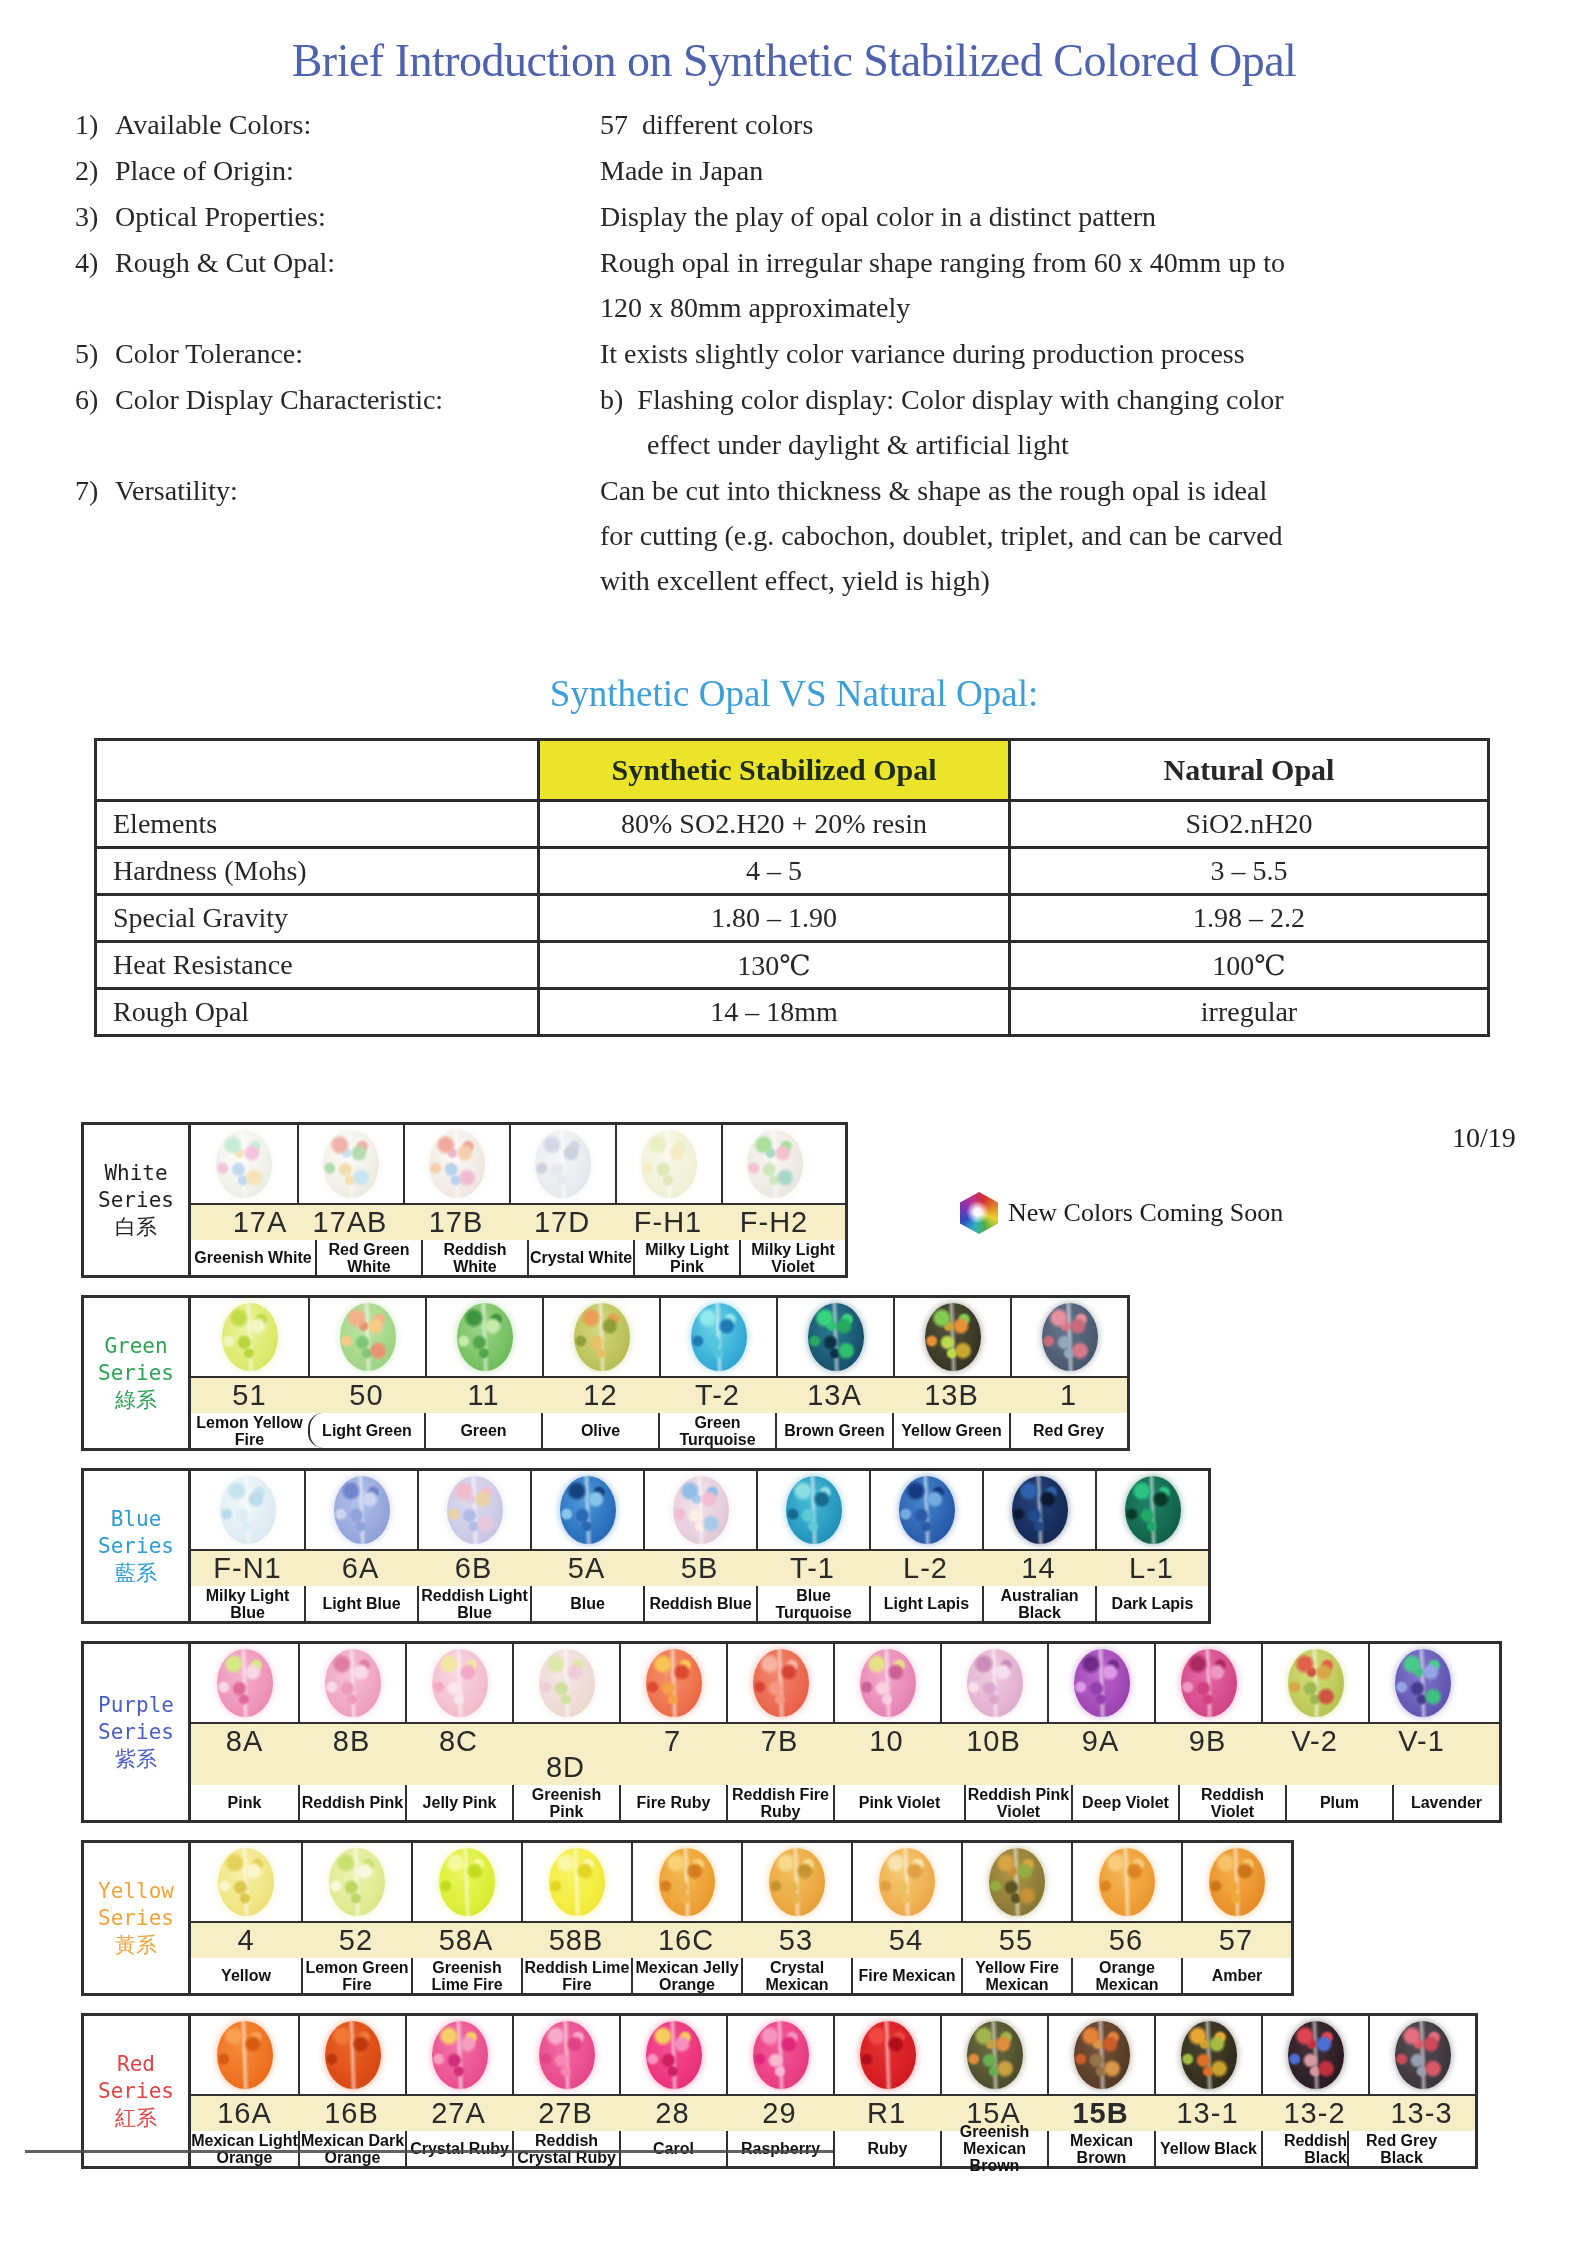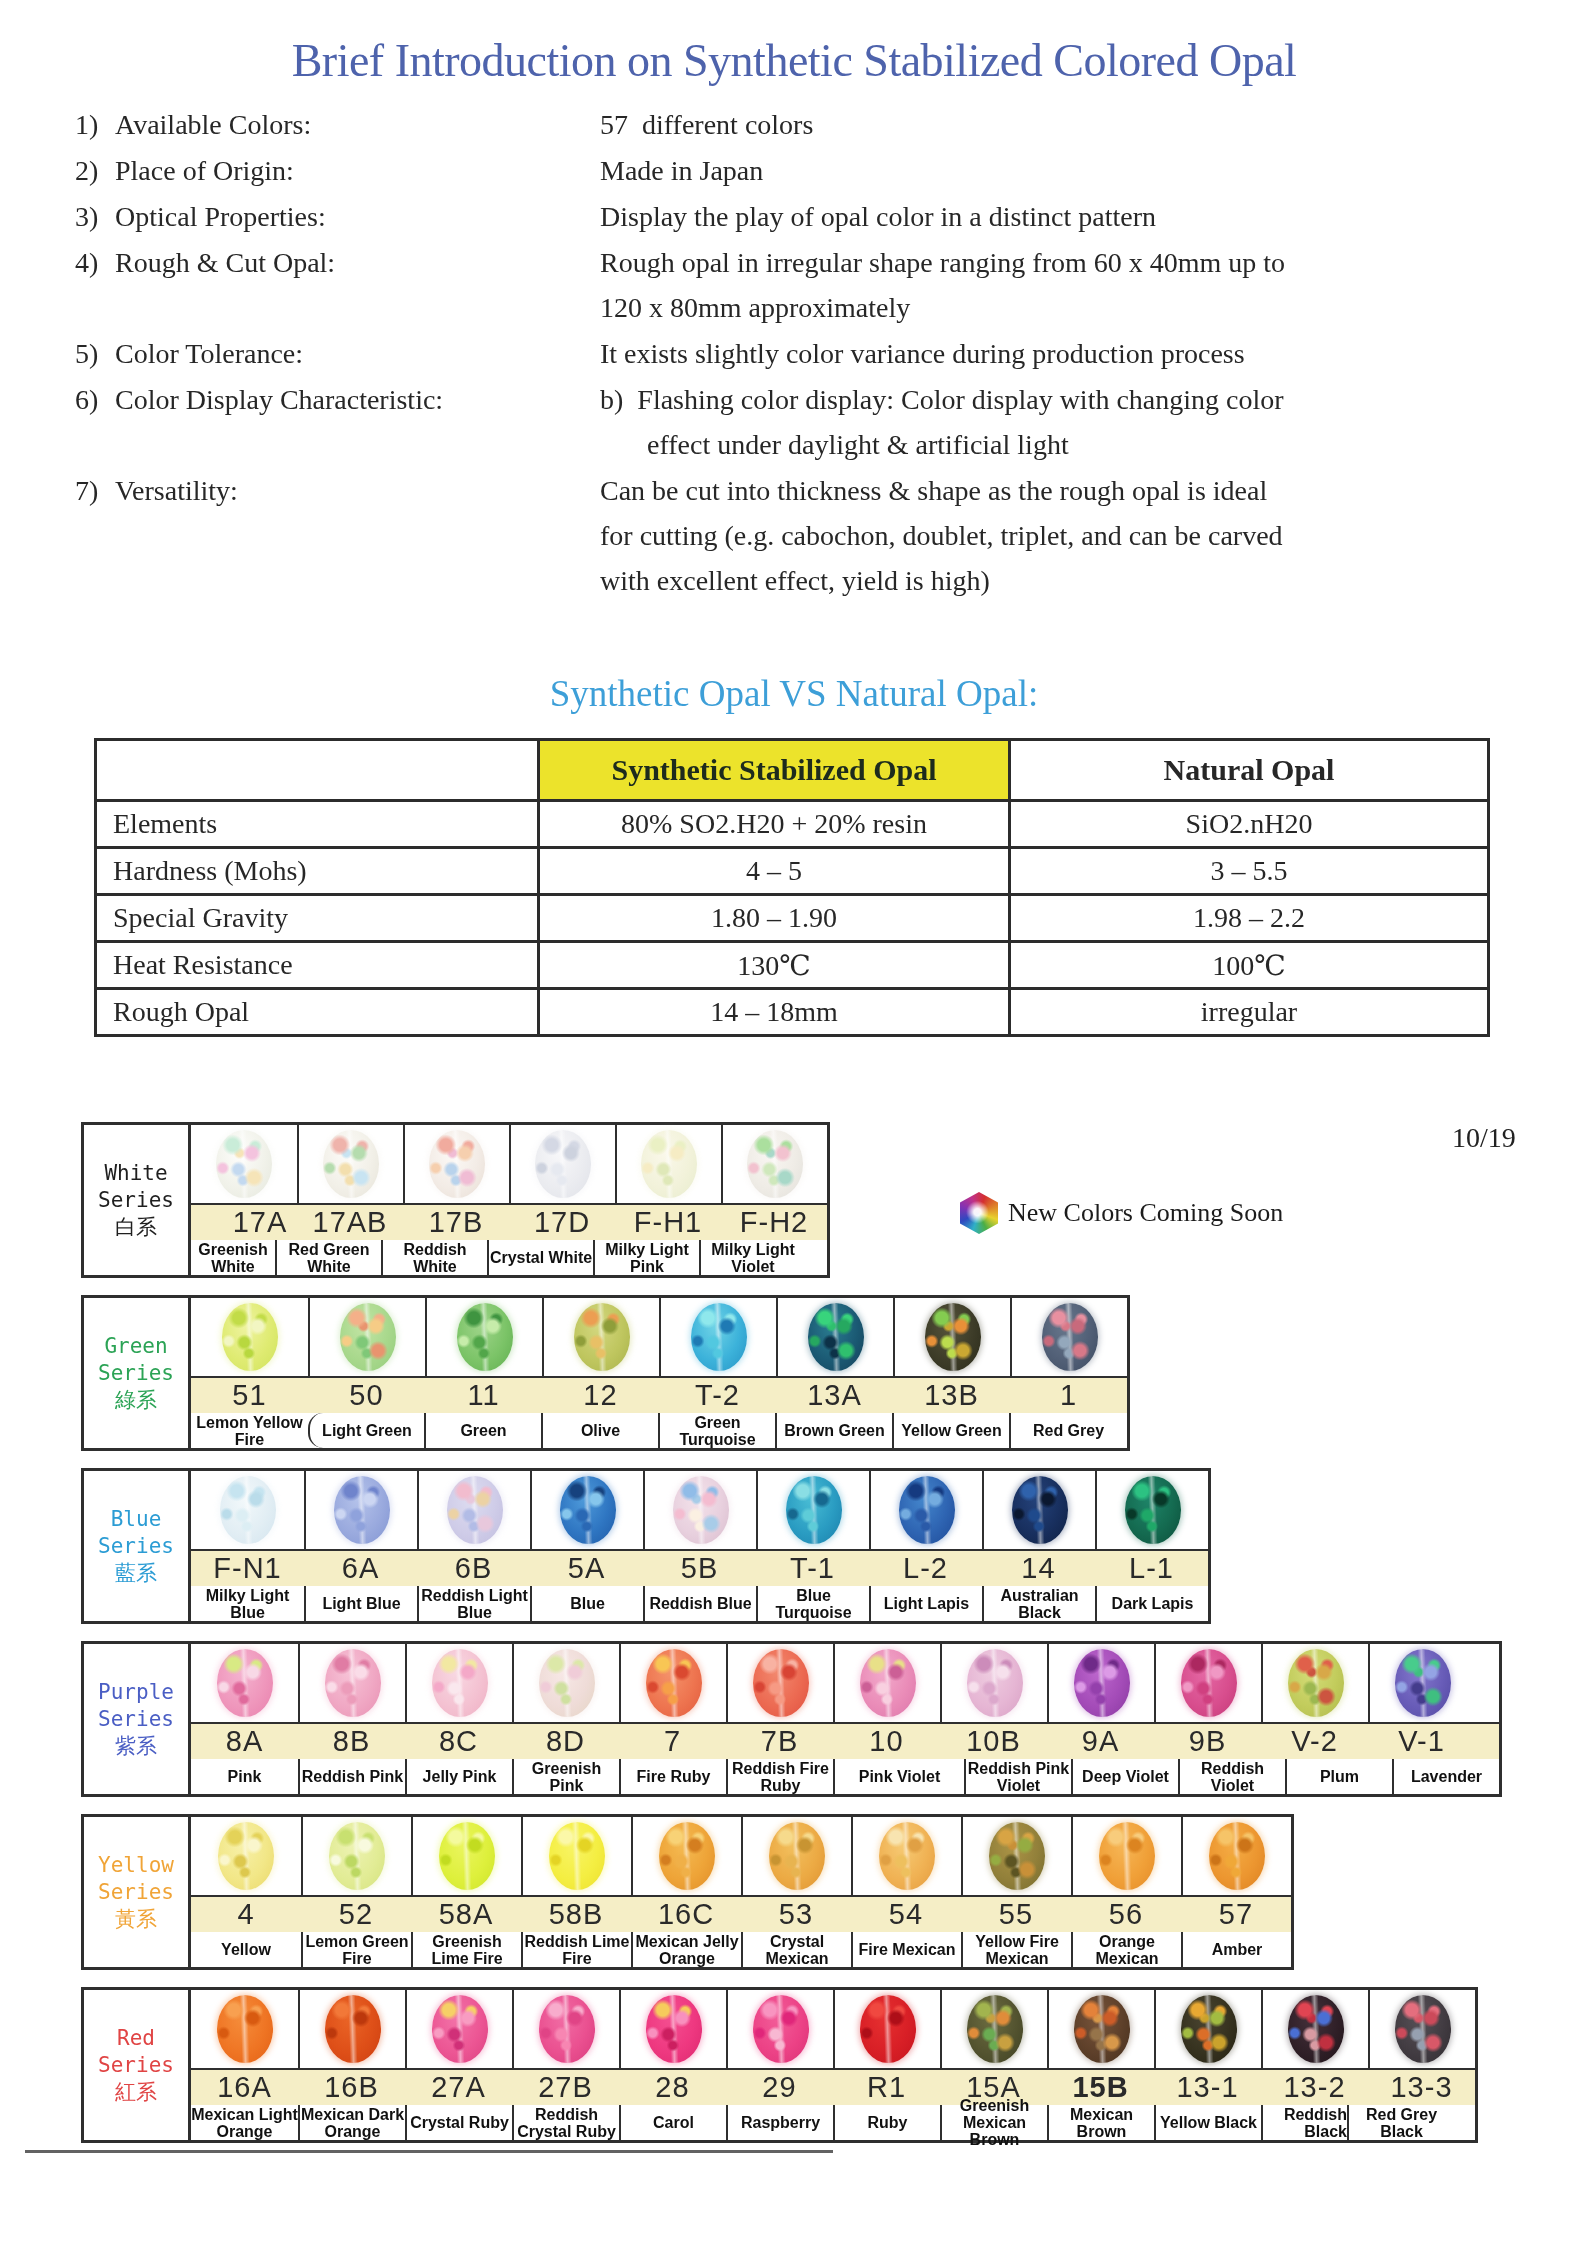--- a/index.html
+++ b/index.html
@@ -191,21 +191,21 @@
           </div>
           <div class="srow srow-code">
             <div class="cell c-code" style="width: 106px; padding-left: 32px;">17A</div>
             <div class="cell c-code" style="width: 106px;">17AB</div>
             <div class="cell c-code" style="width: 106px;">17B</div>
             <div class="cell c-code" style="width: 106px;">17D</div>
             <div class="cell c-code" style="width: 106px;">F-H1</div>
             <div class="cell c-code" style="width: 106px;">F-H2</div>
           </div>
           <div class="srow srow-name">
-            <div class="cell c-name" style="width: 84px;">Greenish White</div>
+            <div class="cell c-name" style="width: 124px;">Greenish White</div>
             <div class="cell c-name" style="width: 106px;">Red Green White</div>
             <div class="cell c-name" style="width: 106px;">Reddish White</div>
             <div class="cell c-name" style="width: 106px;">Crystal White</div>
             <div class="cell c-name" style="width: 106px;">Milky Light Pink</div>
             <div class="cell c-name" style="width: 106px;">Milky Light Violet</div>
           </div>
         </div>
       </div>
       <div class="stable">
         <div class="slabel" style="color: rgb(43, 163, 85);">
@@ -364,21 +364,21 @@
               <div class="opal" style="background: radial-gradient(circle at 30% 22%, rgb(224, 96, 74) 0px, rgb(224, 96, 74) 9%, rgba(0, 0, 0, 0) 16%), radial-gradient(circle at 64% 34%, rgb(216, 168, 72) 0px, rgb(216, 168, 72) 9%, rgba(0, 0, 0, 0) 16%), radial-gradient(circle at 40% 58%, rgb(156, 184, 80) 0px, rgb(156, 184, 80) 9%, rgba(0, 0, 0, 0) 16%), radial-gradient(circle at 68% 70%, rgb(204, 84, 64) 0px, rgb(204, 84, 64) 9%, rgba(0, 0, 0, 0) 16%), radial-gradient(circle at 70% 24%, rgb(224, 96, 74) 0px, rgb(224, 96, 74) 6%, rgba(0, 0, 0, 0) 11%), radial-gradient(circle at 12% 56%, rgb(216, 168, 72) 0px, rgb(216, 168, 72) 6%, rgba(0, 0, 0, 0) 11%), radial-gradient(circle at 48% 74%, rgb(156, 184, 80) 0px, rgb(156, 184, 80) 6%, rgba(0, 0, 0, 0) 11%), radial-gradient(circle at 42% 34%, rgb(204, 84, 64) 0px, rgb(204, 84, 64) 6%, rgba(0, 0, 0, 0) 11%), linear-gradient(88deg, rgba(255, 255, 255, 0) 43%, rgba(255, 255, 255, 0.5) 49%, rgba(255, 255, 255, 0) 56%), radial-gradient(at 42% 34%, rgb(212, 220, 120) 0%, rgb(194, 204, 92) 55%, rgb(174, 184, 72) 100%); box-shadow: rgba(194, 204, 92, 0.4) 0px 0px 6px 1px;"></div>
             </div>
             <div class="cell c-opal" style="width: 107px;">
               <div class="opal" style="background: radial-gradient(circle at 30% 22%, rgb(72, 204, 140) 0px, rgb(72, 204, 140) 9%, rgba(0, 0, 0, 0) 16%), radial-gradient(circle at 64% 34%, rgb(148, 164, 228) 0px, rgb(148, 164, 228) 9%, rgba(0, 0, 0, 0) 16%), radial-gradient(circle at 40% 58%, rgb(68, 60, 140) 0px, rgb(68, 60, 140) 9%, rgba(0, 0, 0, 0) 16%), radial-gradient(circle at 68% 70%, rgb(63, 191, 128) 0px, rgb(63, 191, 128) 9%, rgba(0, 0, 0, 0) 16%), radial-gradient(circle at 70% 24%, rgb(72, 204, 140) 0px, rgb(72, 204, 140) 6%, rgba(0, 0, 0, 0) 11%), radial-gradient(circle at 12% 56%, rgb(148, 164, 228) 0px, rgb(148, 164, 228) 6%, rgba(0, 0, 0, 0) 11%), radial-gradient(circle at 48% 74%, rgb(68, 60, 140) 0px, rgb(68, 60, 140) 6%, rgba(0, 0, 0, 0) 11%), radial-gradient(circle at 42% 34%, rgb(63, 191, 128) 0px, rgb(63, 191, 128) 6%, rgba(0, 0, 0, 0) 11%), linear-gradient(88deg, rgba(255, 255, 255, 0) 43%, rgba(255, 255, 255, 0.5) 49%, rgba(255, 255, 255, 0) 56%), radial-gradient(at 42% 34%, rgb(132, 120, 204) 0%, rgb(104, 92, 184) 55%, rgb(81, 72, 160) 100%); box-shadow: rgba(104, 92, 184, 0.4) 0px 0px 6px 1px;"></div>
             </div>
           </div>
           <div class="srow srow-code">
             <div class="cell c-code" style="width: 107px;">8A</div>
             <div class="cell c-code" style="width: 107px;">8B</div>
             <div class="cell c-code" style="width: 107px;">8C</div>
-            <div class="cell c-code" style="width: 107px;">8D</div>
+            <div class="cell c-code" style="width: 107px; margin-top: 26px;">8D</div>
             <div class="cell c-code" style="width: 107px;">7</div>
             <div class="cell c-code" style="width: 107px;">7B</div>
             <div class="cell c-code" style="width: 107px;">10</div>
             <div class="cell c-code" style="width: 107px;">10B</div>
             <div class="cell c-code" style="width: 107px;">9A</div>
             <div class="cell c-code" style="width: 107px;">9B</div>
             <div class="cell c-code" style="width: 107px;">V-2</div>
             <div class="cell c-code" style="width: 107px;">V-1</div>
           </div>
           <div class="srow srow-name">

